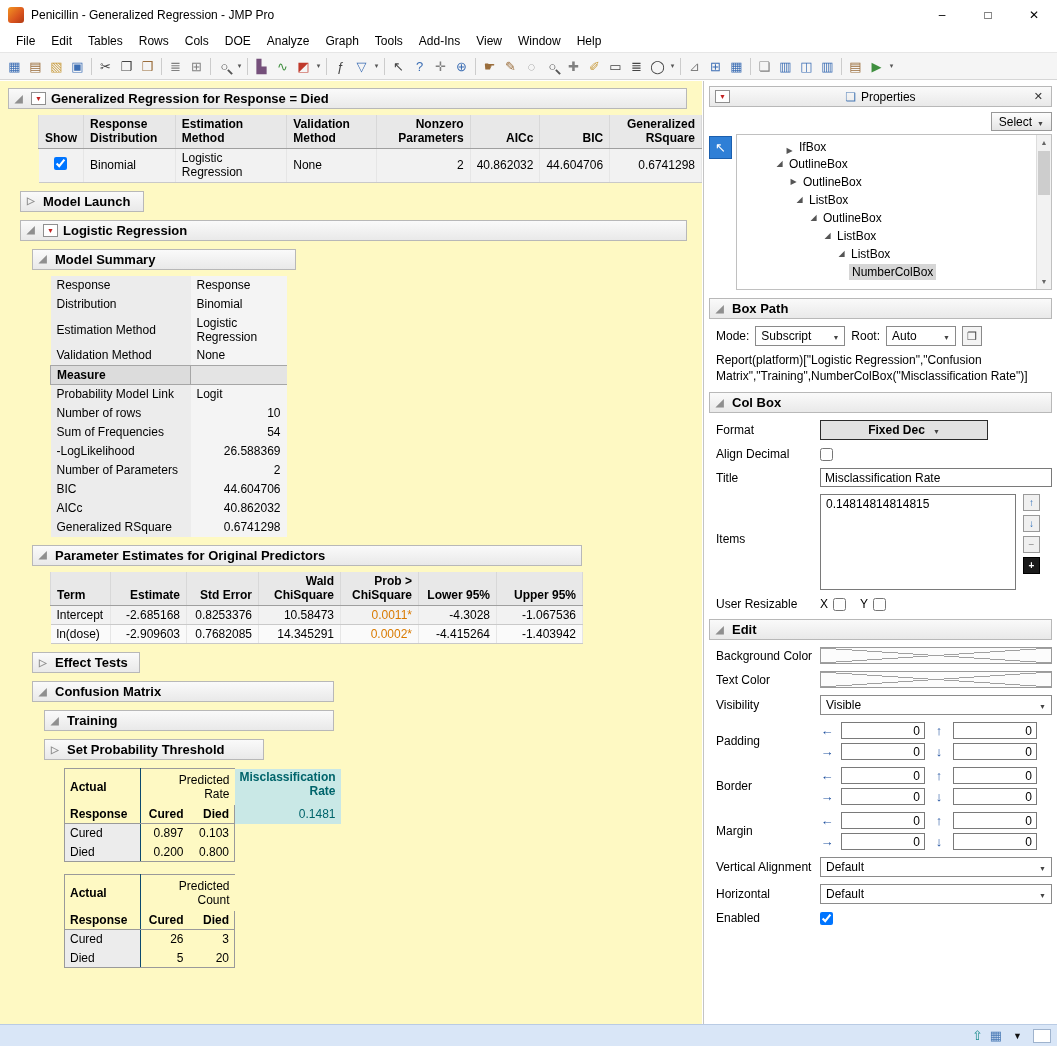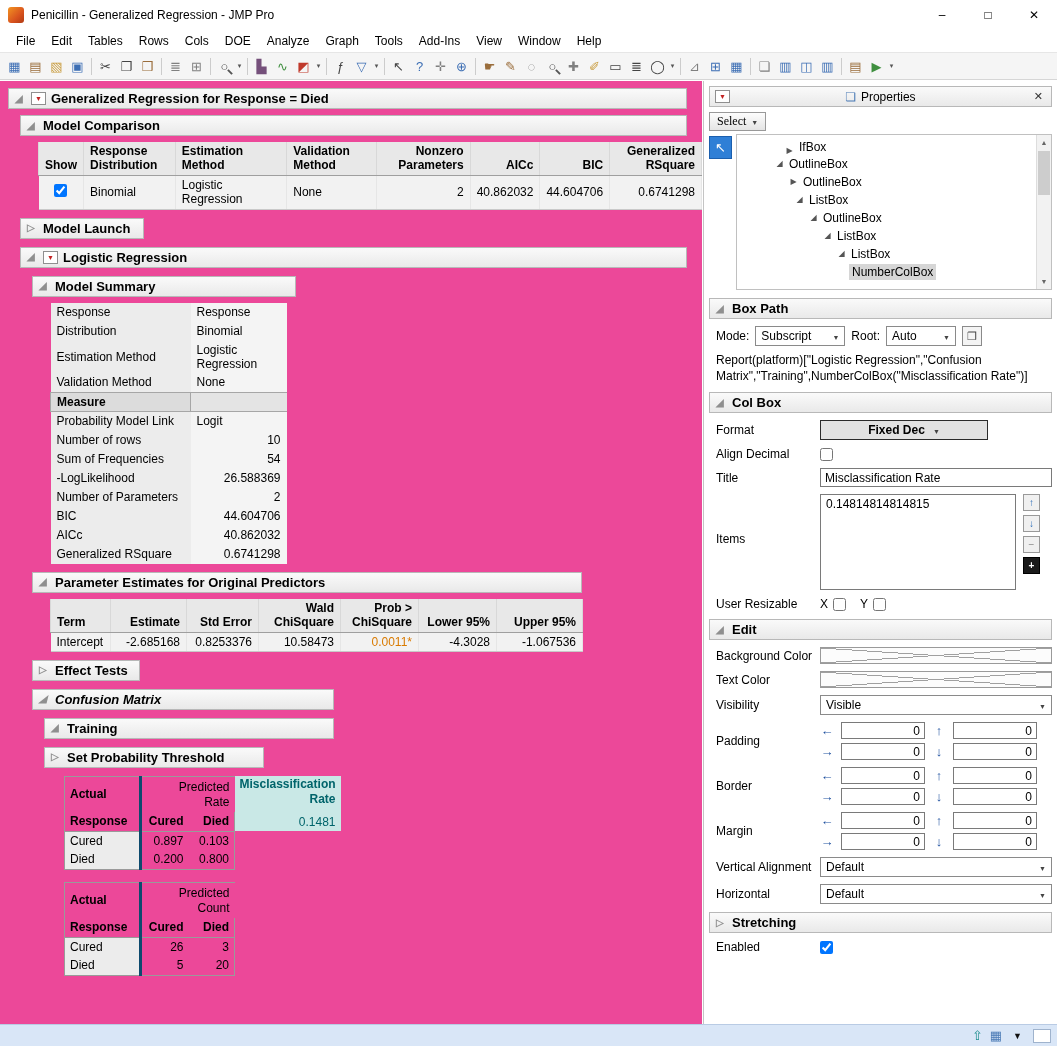--- a/index.html
+++ b/index.html
@@ -38,42 +38,42 @@
   .ohead { display:flex; align-items:center; gap:5px; height:21px; padding:0 6px;
     background:linear-gradient(#fafafa,#e9e9e9); border:1px solid #b8b8b8;
     font-weight:bold; font-size:13px; white-space:nowrap; }
   .disc { color:#8f8f8f; font-size:10px; width:11px; flex:none; line-height:1; }
   .d-open::before { content:"◢"; }
   .d-closed::before { content:"▷"; }
   .rt-btn { width:15px; height:13px; background:#fff; border:1px solid #8f8f8f; flex:none;
     display:flex; align-items:center; justify-content:center; }
   .rt-btn::before { content:"▼"; color:#c22222; font-size:7px; line-height:1; }
   
-  .report { position:absolute; top:81px; left:0; width:702px; bottom:22px; background:#ec4899;
+  .report { position:absolute; top:81px; left:0; width:702px; bottom:22px; background:#fef9c3;
     padding:7px 0 0 8px; overflow:hidden; }
   .tbl { border-collapse:collapse; font-size:12px; table-layout:fixed; }
   .tbl th, .tbl td { padding:2px 6px; line-height:1.2; overflow:hidden; }
   .al { text-align:left; } .ar { text-align:right; } .ac { text-align:center; }
   
   .hdrtbl thead th { background:#e8e8e8; font-weight:bold; vertical-align:bottom;
     border-bottom:1px solid #9f9f9f; border-right:1px solid #d8d8d8; white-space:pre-line; }
   .hdrtbl thead th:first-child { border-left:1px solid #d8d8d8; }
   .hdrtbl tbody td { border-bottom:1px solid #c9c9c9; border-right:1px solid #e6e6e6; }
   .hdrtbl tbody tr:nth-child(odd) td { background:#f2f2f2; }
   .hdrtbl tbody tr:nth-child(even) td { background:#fafafa; }
   .orange { color:#d97a00; }
   
   .ms td { height:19px; }
   .ms .ms-l { background:#ececec; padding-left:6px; }
   .ms .ms-v { background:#f4f4f4; }
   .ms .m-l { background:#dcdcdc; font-weight:bold; border:1px solid #a6a6a6; }
   .ms .m-v { background:#e4e4e4; border-top:1px solid #a6a6a6; border-bottom:1px solid #a6a6a6; }
   
   .cf th, .cf td { height:19px; padding:1px 5px; }
-  .cf .cl { border-left:1px solid #9a9a9a; border-right:3px solid #0c4a6e;margin-left:12px; }
+  .cf .cl { border-left:1px solid #9a9a9a; border-right:1px solid #0c4a6e;margin-left:12px; }
   .cf .lastc { border-right:1px solid #9a9a9a; }
   .cf .r1 .cl, .cf .r1 .cv { border-top:1px solid #9a9a9a; }
   .cf .r2 .cl, .cf .r2 .cv { border-bottom:1px solid #9a9a9a; }
   .cf .rlast .cl, .cf .rlast .cv { border-bottom:1px solid #9a9a9a; }
   .cf td.cl { background:#ececec; }
   .cf .hb { font-weight:bold; }
   .cf .actual { vertical-align:middle; font-weight:bold; }
   .cf .predh { text-align:right; font-weight:normal; white-space:pre-line; vertical-align:middle; }
   .cm { background:#c9e8e6; color:#00646b; }
   .mhead { text-align:right; font-weight:bold; white-space:pre-line; vertical-align:top; }
@@ -82,21 +82,21 @@
   .ml12{margin-left:12px}.ml24{margin-left:24px}.ml30{margin-left:30px}
   .ml36{margin-left:36px}.ml42{margin-left:42px}.ml56{margin-left:56px}.mt6{margin-top:6px}.mt8{margin-top:8px}
   
   .props { position:absolute; left:703px; top:81px; right:0; bottom:22px; background:#fff;
     border-left:1px solid #c4c4c4; padding:5px 5px 0 5px; overflow:hidden; }
   .props-titlebar { display:flex; align-items:center; gap:6px; height:21px; padding:0 5px;
     background:linear-gradient(#fafafa,#e9e9e9); border:1px solid #b8b8b8; }
   .props-title-mid { flex:1; display:flex; align-items:center; justify-content:center; gap:5px; }
   .props-icon { color:#4a7ab5; font-size:12px; }
   .props-close { font-size:11px; color:#333; padding:0 3px; }
-  .select-row { display:flex; margin-top:5px;font-family:Liberation Serif, serif; }
+  .select-row { display:flex; justify-content:flex-end; margin-top:5px; }
   .select-btn { display:flex; align-items:center; gap:5px; border:1px solid #999;
     background:linear-gradient(#fdfdfd,#e4e4e4); padding:1px 7px; font-size:12px; height:19px; }
   .dd-caret::after { content:"▼"; font-size:7px; color:#444; }
   .tree-wrap { display:flex; margin-top:3px; }
   .cursor-btn { width:23px; height:23px; margin-top:2px; background:#2f7fd6; border:1px solid #1b5fae;
     color:#fff; display:flex; align-items:center; justify-content:center; font-size:13px; flex:none; }
   .tree { flex:1; height:156px; border:1px solid #c0c0c0; background:#fff; margin-left:4px;
     position:relative; overflow:hidden; padding-top:2px; }
   .titem { height:18px; display:flex; align-items:center; }
   .tw { width:13px; font-size:8px; color:#555; text-align:center; flex:none; line-height:1; }
@@ -242,24 +242,20 @@
 </div>
 
 <div class="report">
 
   <div class="ohead" style="width:679px;">
     <span class="disc d-open"></span>
     <span class="rt-btn"></span>
     <span>Generalized Regression for Response = Died</span>
   </div>
 
-  <div class="ohead ml12 mt6" style="width:667px;">
-    <span class="disc d-open"></span>
-    <span>Model Comparison</span>
-  </div>
 
   <table class="tbl hdrtbl ml30 mt6">
     <colgroup>
       <col style="width:36px">
         <col style="width:92px">
         <col style="width:112px">
         <col style="width:90px">
       <col style="width:94px">
         <col style="width:68px">
         <col style="width:62px">
@@ -404,29 +400,38 @@
     <tbody>
       <tr>
         <td class="al">Intercept</td>
         <td class="ar">-2.685168</td>
         <td class="ar">0.8253376</td>
         <td class="ar">10.58473</td>
         <td class="ar orange">0.0011*</td>
         <td class="ar">-4.3028</td>
         <td class="ar">-1.067536</td>
       </tr>
+      <tr>
+        <td class="al">ln(dose)</td>
+        <td class="ar">-2.909603</td>
+        <td class="ar">0.7682085</td>
+        <td class="ar">14.345291</td>
+        <td class="ar orange">0.0002*</td>
+        <td class="ar">-4.415264</td>
+        <td class="ar">-1.403942</td>
+      </tr>
     </tbody>
   </table>
 
   <div class="ohead ml24 mt8" style="width:108px;">
     <span class="disc d-closed"></span>
     <span>Effect Tests</span>
   </div>
 
-  <div class="ohead ml24 mt8" style="width:302px;font-style:italic;">
+  <div class="ohead ml24 mt8" style="width:302px;">
     <span class="disc d-open"></span>
     <span>Confusion Matrix</span>
   </div>
 
   <div class="ohead ml36 mt8" style="width:290px;">
     <span class="disc d-open"></span>
     <span>Training</span>
   </div>
 
   <div class="ohead ml36 mt8" style="width:220px;">
@@ -686,24 +691,20 @@
     </div>
   </div>
   <div class="prow">
     <span class="plabel">Horizontal</span>
     <div class="dropdown w232">
       <span>Default</span>
       <span class="dd-caret"></span>
     </div>
   </div>
 
-  <div class="ohead sect">
-    <span class="disc d-closed"></span>
-    <span>Stretching</span>
-  </div>
   <div class="prow">
     <span class="plabel">Enabled</span>
     <input type="checkbox" class="cbx" checked="" style="">
   </div>
 </div>
 
 <div class="statusbar">
   <span class="sb-ic sb-teal">⇧</span>
   <span class="sb-ic sb-blue">▦</span>
   <span class="sb-drop">▼</span>

